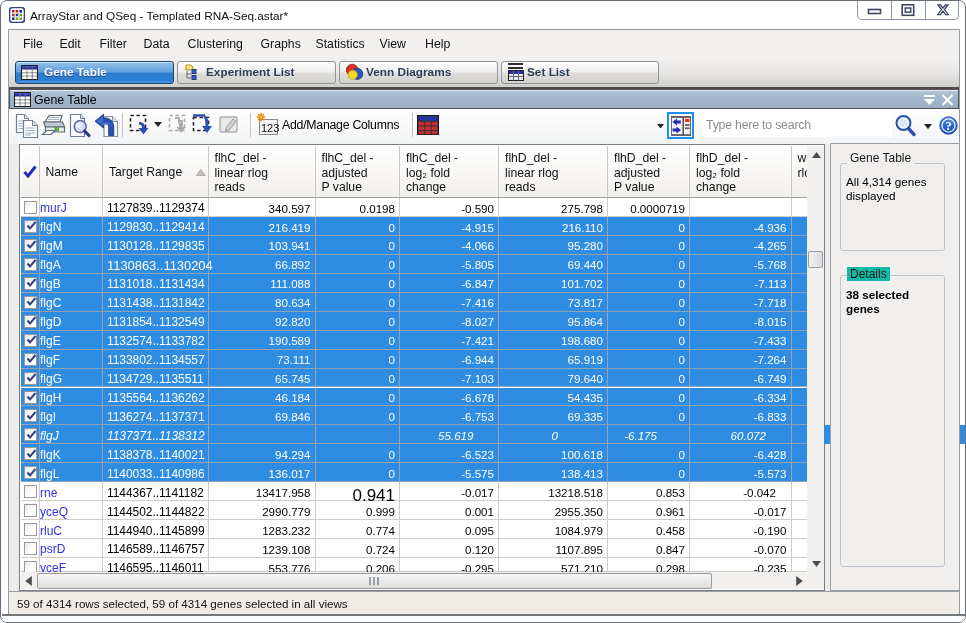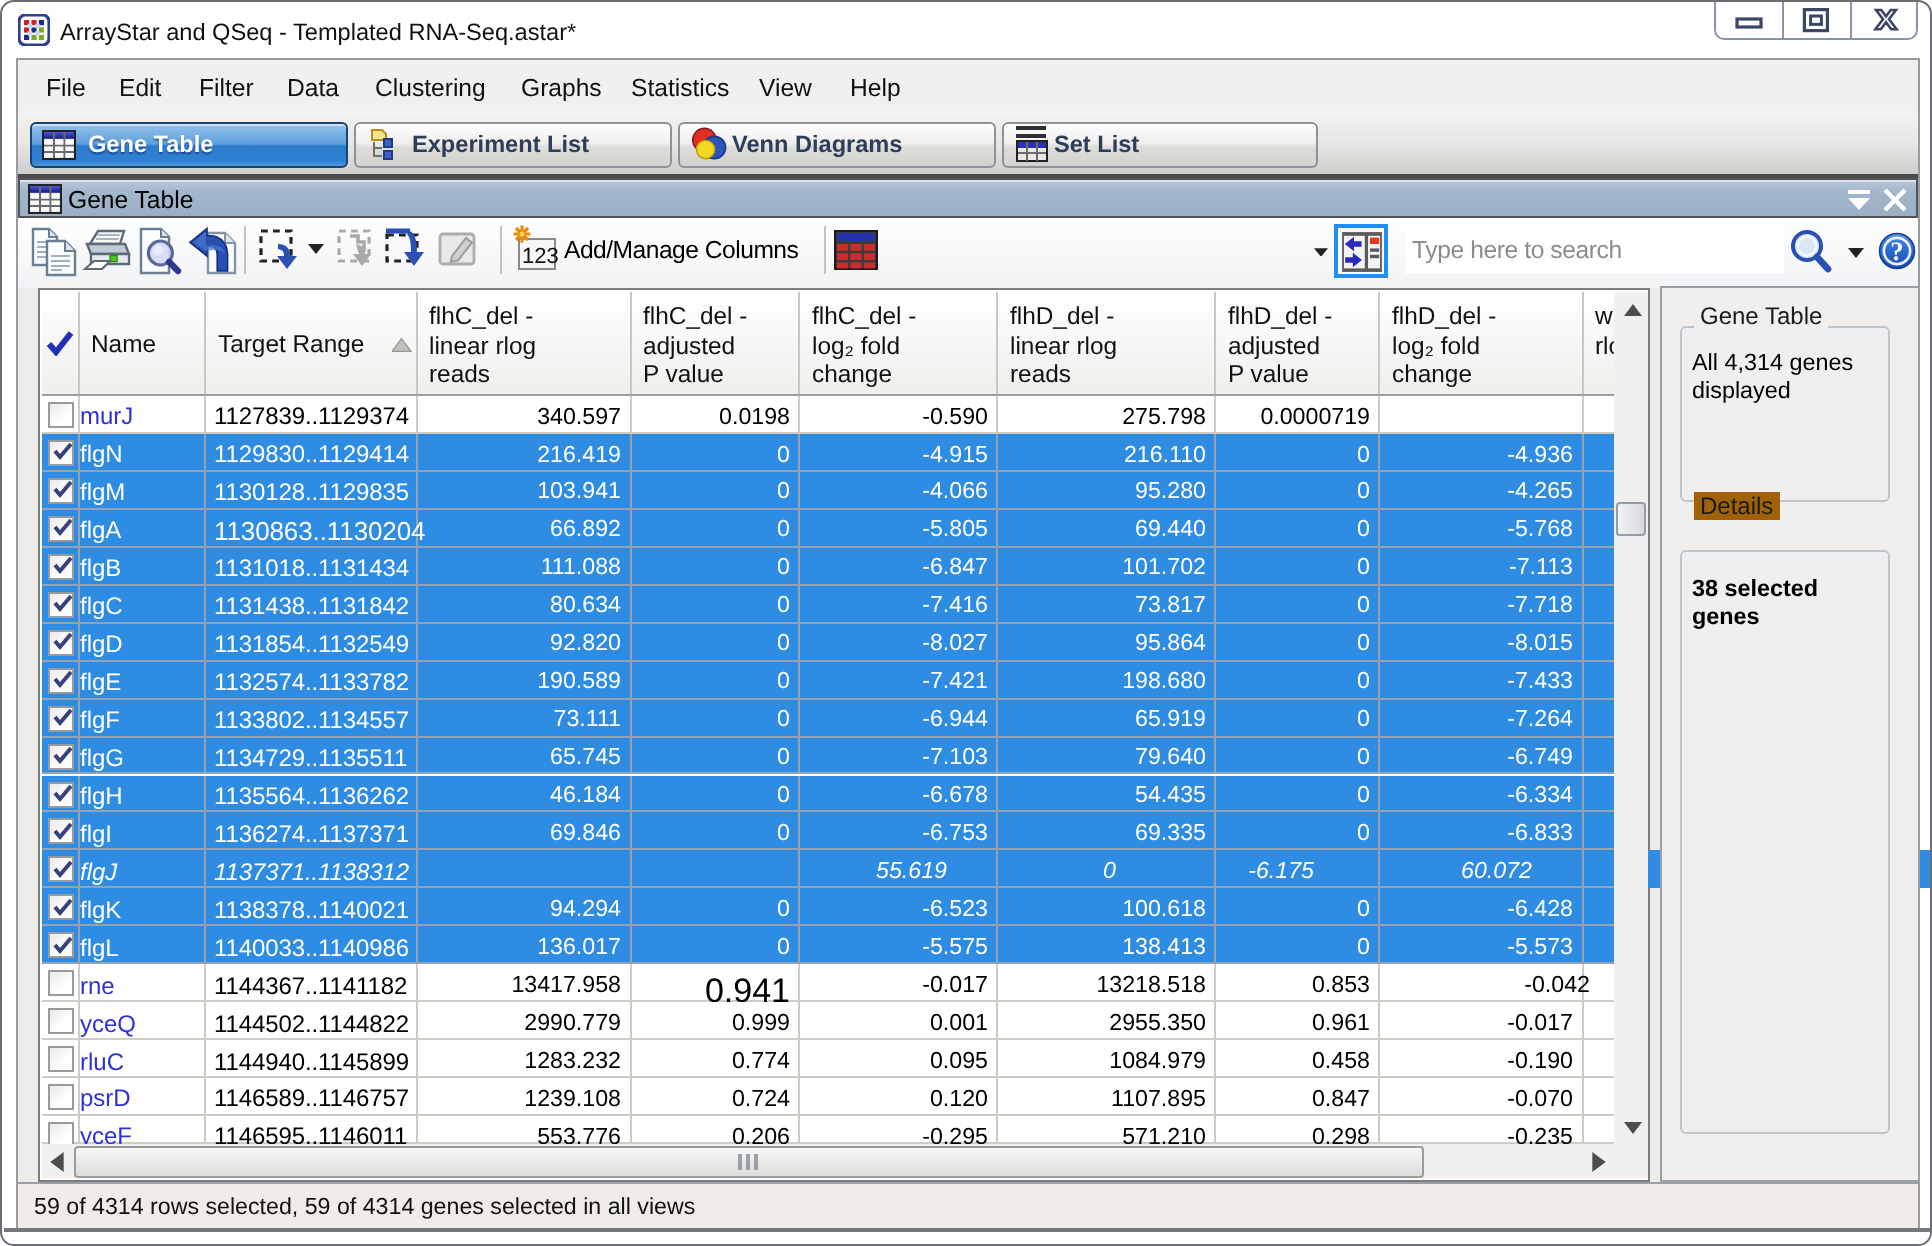--- a/index.html
+++ b/index.html
@@ -710,21 +710,21 @@
 <div class="abs" style="left:769.5px;top:0;width:1px;height:18.95px;background:#cfccc6;"></div>
 <div class="abs" style="left:0;top:17.95px;width:786px;height:1px;background:#cfccc6;"></div>
 <div style="position:absolute;left:3px;top:3px;width:13px;height:13px;background:linear-gradient(135deg,#e9e9e9,#fdfdfd 60%);border:1px solid #9a9a9a;"></div>
 <div class="txt" style="left:19px;top:3.4px;font-size:12px;color:#3030d8;">rne</div>
 <div class="txt" style="left:86px;top:3.4px;font-size:12px;letter-spacing:-0.05px;color:#000;">1144367..1141182</div>
 <div class="txt" style="right:496.5px;top:3.6px;font-size:11.6px;color:#000;">13417.958</div>
 <div class="txt" style="right:412.0px;top:3.6px;font-size:17px;color:#000;">0.941</div>
 <div class="txt" style="right:313.0px;top:3.6px;font-size:11.6px;color:#000;">-0.017</div>
 <div class="txt" style="right:204.0px;top:3.6px;font-size:11.6px;color:#000;">13218.518</div>
 <div class="txt" style="right:122.0px;top:3.6px;font-size:11.6px;color:#000;">0.853</div>
-<div class="txt" style="right:12px;top:3.6px;font-size:11.6px;color:#000;text-align:right;">-0.042</div>
+<div class="txt" style="right:31px;top:3.6px;font-size:11.6px;color:#000;text-align:right;">-0.042</div>
 </div>
 <div class="abs" style="left:20px;top:500.2px;width:786px;height:18.95px;background:#fff;">
 <div class="abs" style="left:17.5px;top:0;width:1px;height:18.95px;background:#cfccc6;"></div>
 <div class="abs" style="left:81.0px;top:0;width:1px;height:18.95px;background:#cfccc6;"></div>
 <div class="abs" style="left:186.5px;top:0;width:1px;height:18.95px;background:#cfccc6;"></div>
 <div class="abs" style="left:293.5px;top:0;width:1px;height:18.95px;background:#cfccc6;"></div>
 <div class="abs" style="left:378.0px;top:0;width:1px;height:18.95px;background:#cfccc6;"></div>
 <div class="abs" style="left:477.0px;top:0;width:1px;height:18.95px;background:#cfccc6;"></div>
 <div class="abs" style="left:586.0px;top:0;width:1px;height:18.95px;background:#cfccc6;"></div>
 <div class="abs" style="left:668.0px;top:0;width:1px;height:18.95px;background:#cfccc6;"></div>
@@ -822,19 +822,19 @@
 <div class="abs" style="left:36px;top:572px;width:675px;height:15.5px;background:linear-gradient(180deg,#f8f8f8,#dcdcda);border:1px solid #9a9a98;border-radius:2px;"></div>
 <div class="abs" style="left:368px;top:576px;width:1.5px;height:8px;background:#9aa0a8;"></div>
 <div class="abs" style="left:372px;top:576px;width:1.5px;height:8px;background:#9aa0a8;"></div>
 <div class="abs" style="left:376px;top:576px;width:1.5px;height:8px;background:#9aa0a8;"></div>
 <div class="abs" style="left:829px;top:142px;width:130px;height:448px;background:#f0efed;border:1px solid #9aa0a6;"></div>
 <div class="abs" style="left:839px;top:162px;width:105px;height:88px;border:1px solid #bdc6ce;border-radius:3px;"></div>
 <div class="txt" style="left:846px;top:150px;font-size:12px;color:#1a1a1a;background:#f0efed;padding:0 3px;">Gene Table</div>
 <div class="txt" style="left:845px;top:174px;font-size:11.7px;color:#000;">All 4,314 genes</div>
 <div class="txt" style="left:845px;top:188px;font-size:11.7px;color:#000;">displayed</div>
 <div class="abs" style="left:839px;top:274px;width:105px;height:292px;border:1px solid #bdc6ce;border-radius:3px;"></div>
-<div class="txt" style="left:846px;top:245px;font-size:12px;color:#1a1a1a;background:#a16207;padding:0 3px;">Details</div>
+<div class="txt" style="left:846px;top:266px;font-size:12px;color:#1a1a1a;background:#14b8a6;padding:0 3px;">Details</div>
 <div class="txt" style="left:845px;top:287px;font-size:11.7px;font-weight:bold;color:#000;">38 selected</div>
 <div class="txt" style="left:845px;top:301px;font-size:11.7px;font-weight:bold;color:#000;">genes</div>
 <div class="abs" style="left:8px;top:590px;width:950px;height:23px;background:#f0ede9;border-top:1px solid #9aa0a6;"></div>
 <div class="txt" style="left:16px;top:596px;font-size:11.6px;color:#111;">59 of 4314 rows selected, 59 of 4314 genes selected in all views</div>
 <div class="abs" style="left:1px;top:612.5px;width:964px;height:2px;background:#75787b;"></div>
 <div class="abs" style="left:1px;top:614.5px;width:964px;height:8px;background:#fcfdfe;border-radius:0 0 6px 6px;"></div>
 </div>
 </body></html>

